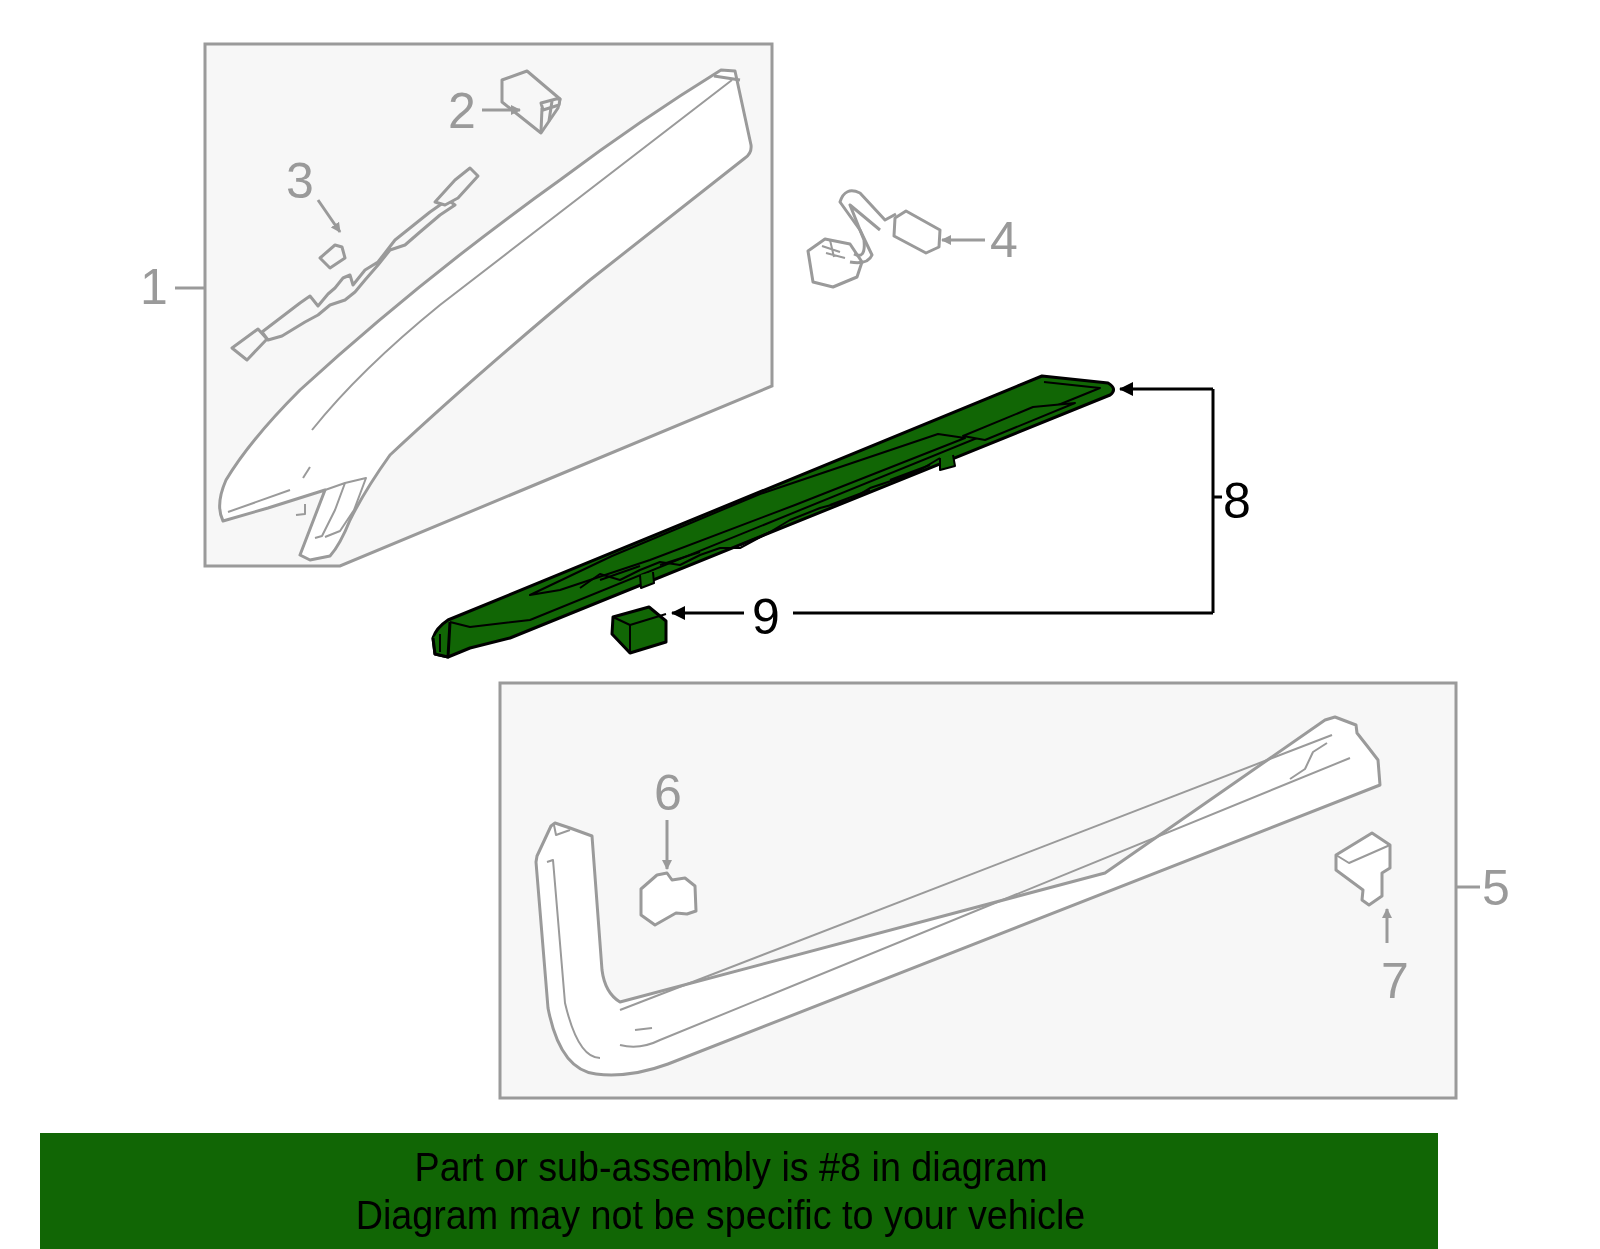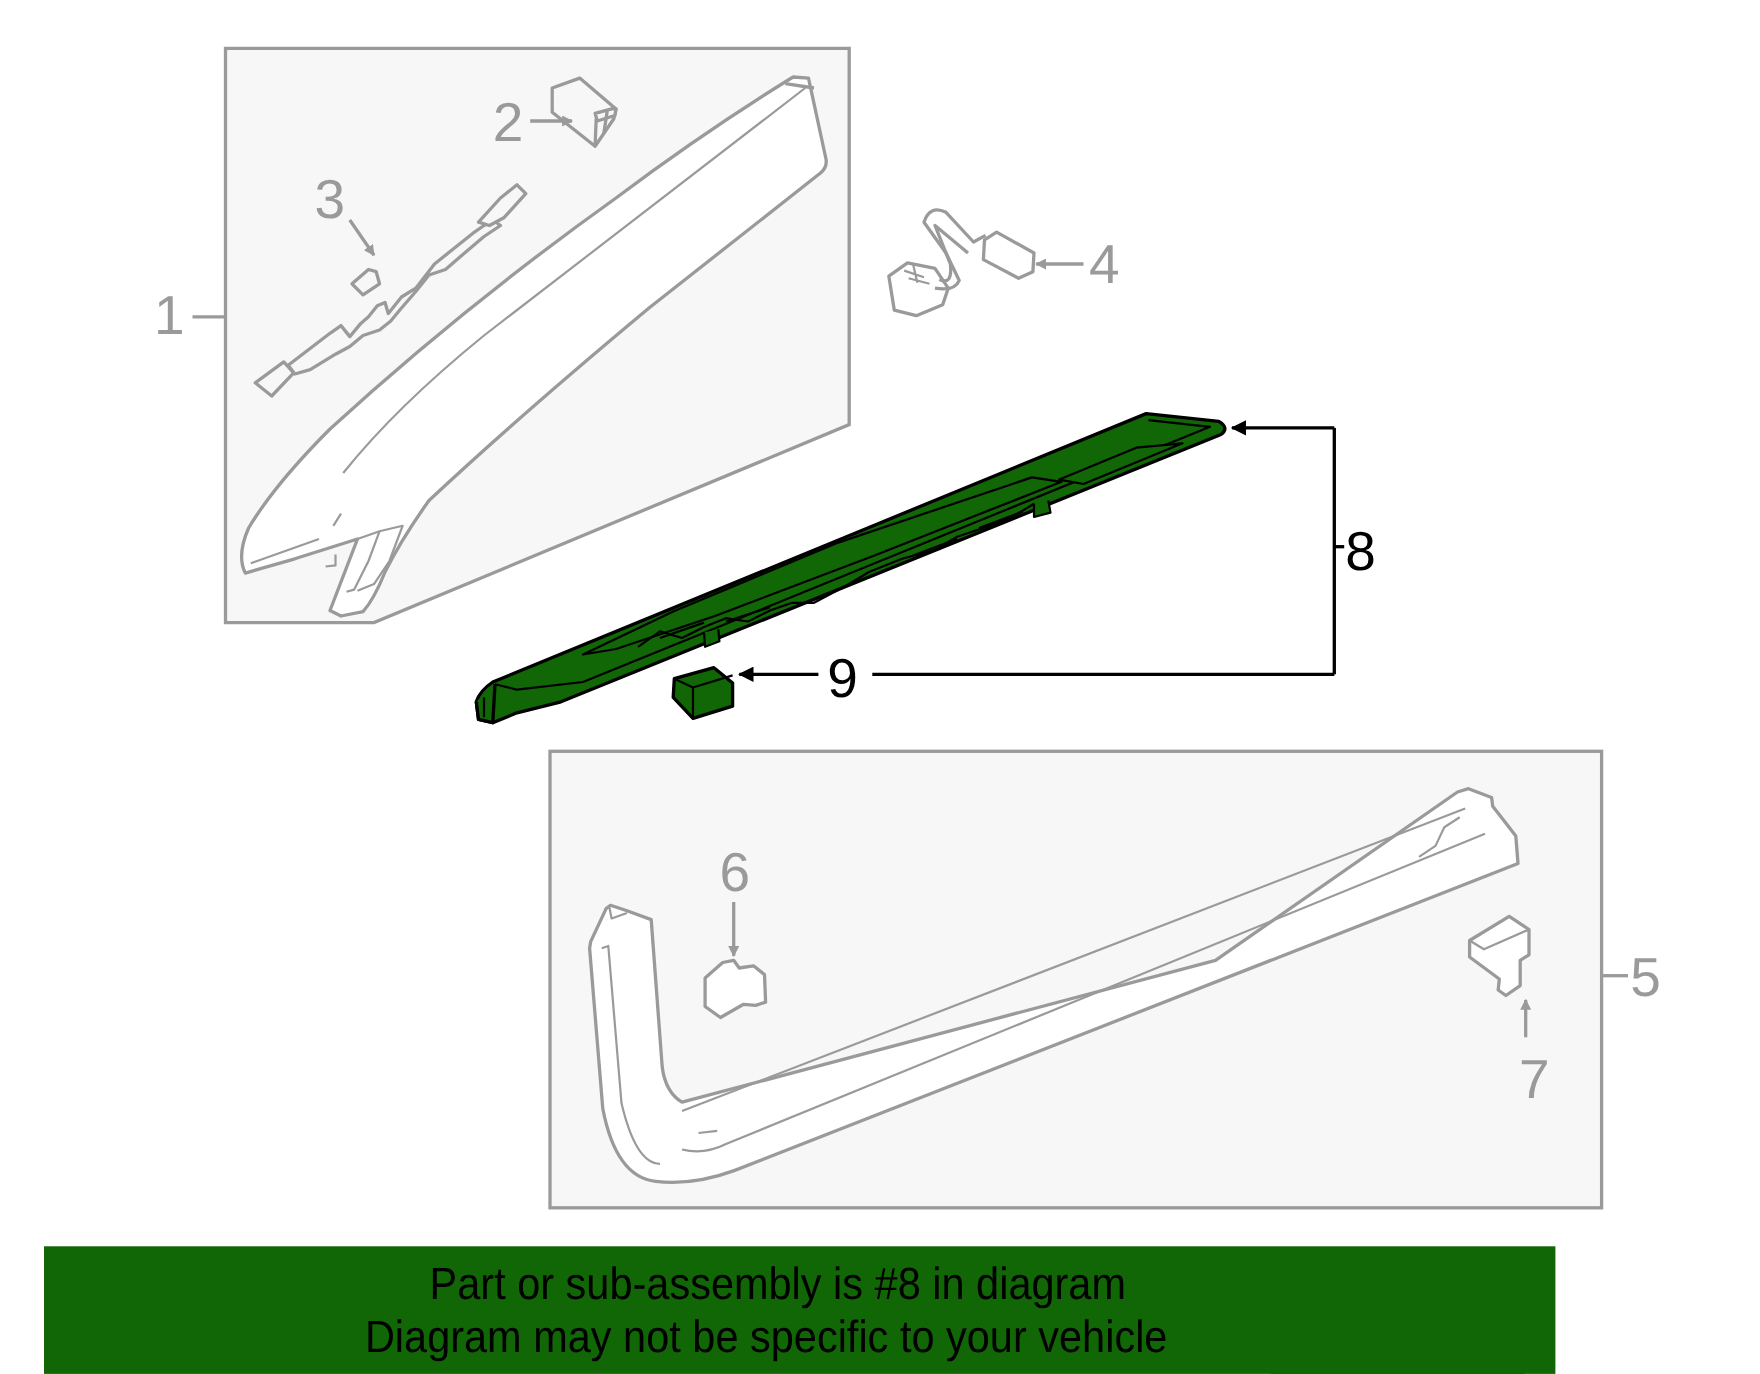--- a/index.html
+++ b/index.html
@@ -4,21 +4,21 @@
 <style>
   html, body { margin: 0; padding: 0; background: #ffffff; }
   body { width: 1600px; height: 1249px; position: relative; overflow: hidden; font-family: "Liberation Sans", sans-serif; }
   #diagram { position: absolute; left: 0; top: 0; width: 1600px; height: 1249px; }
   .callout { font-family: "Liberation Sans", sans-serif; font-size: 50px; }
   .callout.gray { fill: #9a9a9a; }
   .callout.black { fill: #000000; }
   .banner {
     position: absolute; left: 40px; top: 1133px; width: 1374px; height: 116px;
     background: #116605; color: #000;
-    display: flex; flex-direction: column; align-items: center; justify-content: center;
+    display: flex; flex-direction: column; align-items: center; justify-content: center; padding-left: 24px;
   }
   .banner .line { font-family: "Liberation Sans", sans-serif; font-size: 41px; line-height: 48px; transform: scaleX(0.92); white-space: nowrap; }
   .banner .line1 { margin-left: -40px; }
   .banner .line2 { margin-left: -60px; }
 </style>
 </head>
 <body>
 
 <svg id="diagram" viewBox="0 0 1600 1249" xmlns="http://www.w3.org/2000/svg">
   <defs>

